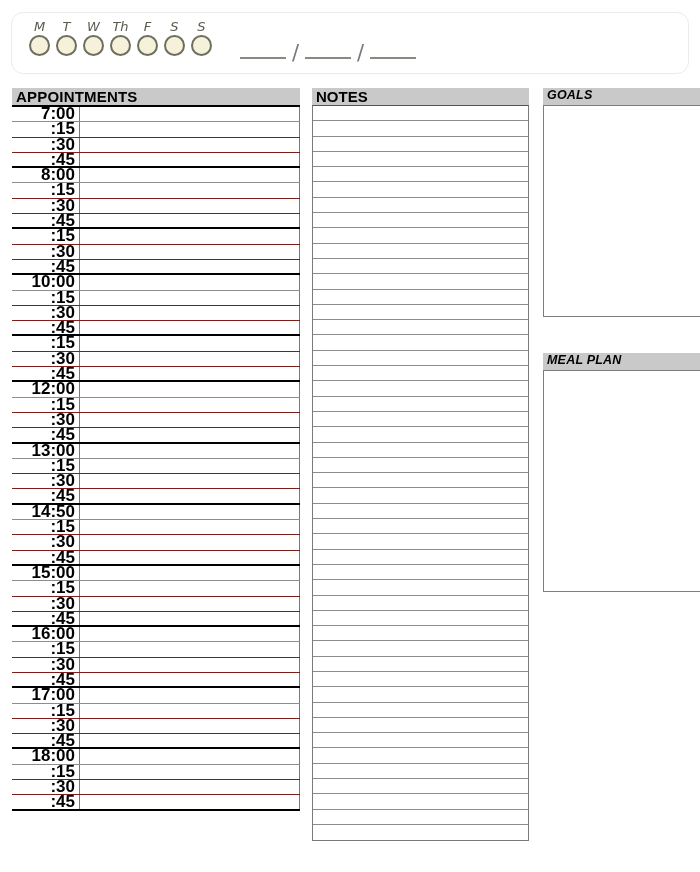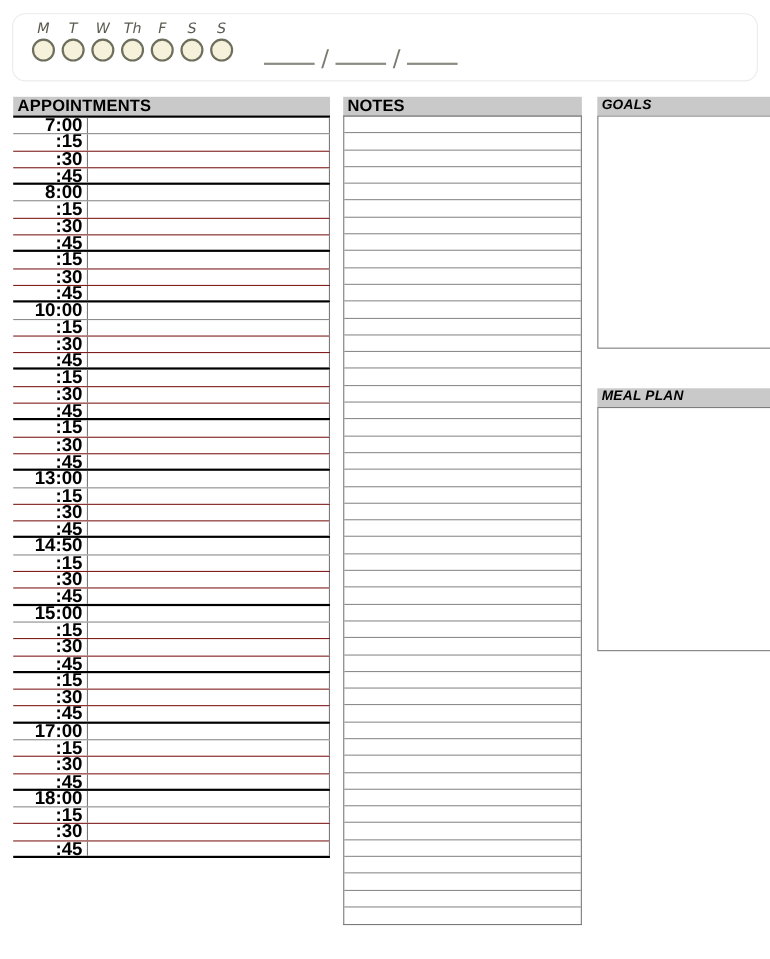--- a/index.html
+++ b/index.html
@@ -317,20 +317,24 @@
         <div class="appt-slot"></div>
       </div>
       <div class="appt-row q2">
         <div class="appt-time">:30</div>
         <div class="appt-slot"></div>
       </div>
       <div class="appt-row q3">
         <div class="appt-time">:45</div>
         <div class="appt-slot"></div>
       </div>
+      <div class="appt-row q0">
+        <div class="appt-time">12:00</div>
+        <div class="appt-slot"></div>
+      </div>
       <div class="appt-row q1">
         <div class="appt-time">:15</div>
         <div class="appt-slot"></div>
       </div>
       <div class="appt-row q2">
         <div class="appt-time">:30</div>
         <div class="appt-slot"></div>
       </div>
       <div class="appt-row q3">
         <div class="appt-time">:45</div>
@@ -375,20 +379,24 @@
       <div class="appt-row q1">
         <div class="appt-time">:15</div>
         <div class="appt-slot"></div>
       </div>
       <div class="appt-row q2">
         <div class="appt-time">:30</div>
         <div class="appt-slot"></div>
       </div>
       <div class="appt-row q3">
         <div class="appt-time">:45</div>
+        <div class="appt-slot"></div>
+      </div>
+      <div class="appt-row q0">
+        <div class="appt-time">16:00</div>
         <div class="appt-slot"></div>
       </div>
       <div class="appt-row q1">
         <div class="appt-time">:15</div>
         <div class="appt-slot"></div>
       </div>
       <div class="appt-row q2">
         <div class="appt-time">:30</div>
         <div class="appt-slot"></div>
       </div>

